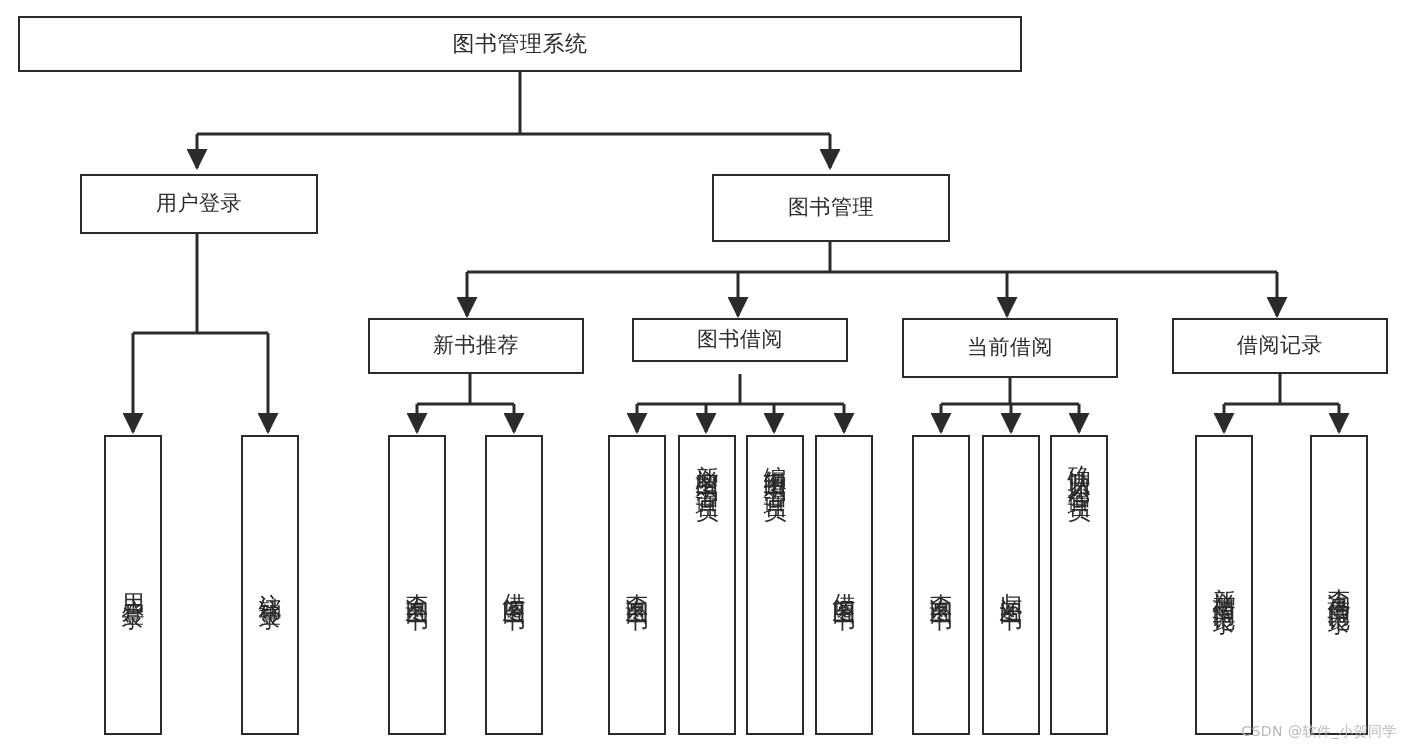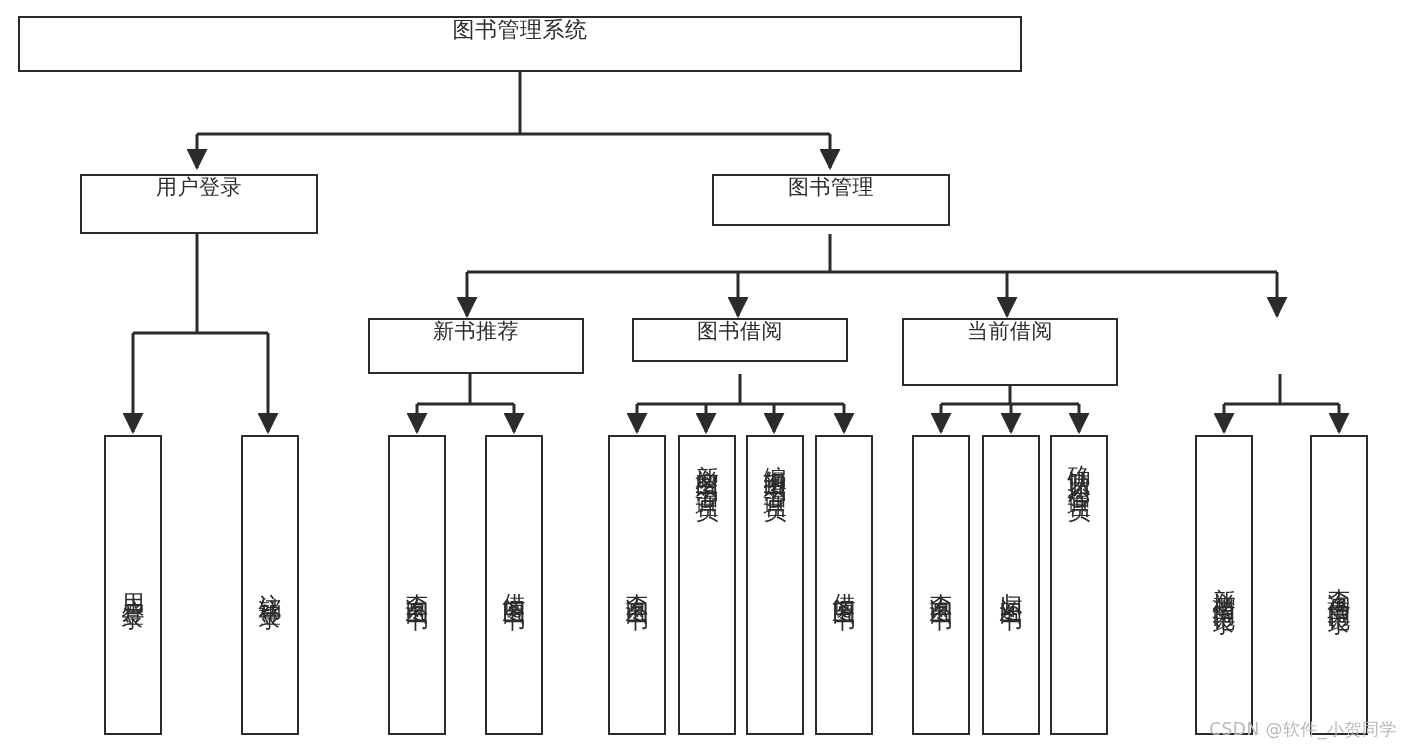--- a/index.html
+++ b/index.html
@@ -17,21 +17,21 @@
   #wires{
     position:absolute;left:0;top:0;width:1405px;height:747px;
     pointer-events:none;
   }
   .node{
     position:absolute;
     box-sizing:border-box;
     background:#ffffff;
     border:2px solid #2b2b2b;
     display:flex;
-    align-items:flex-start;
+    align-items:center;
     justify-content:center;
     color:#2b2b2b;
   }
   .node .lbl{
     display:block;
     text-align:center;
     line-height:1.12;
     white-space:nowrap;
   }
   
@@ -55,21 +55,21 @@
     margin:0 auto;
   }
   .v-node.v-mid{
     align-items:center;
     padding-top:0;
   }
   .watermark{
     position:absolute;
     right:8px;
     bottom:6px;
-    font-size:17px;
+    font-size:14px;
     color:#b9b9b9;
     letter-spacing:0.5px;
     white-space:nowrap;
   }
 </style>
 </head>
 <body>
 
 <div id="diagram">
 
@@ -125,32 +125,35 @@
     </g>
   </svg>
 
   <div class="node h-node root" style="left:18px;top:16px;width:1004px;height:56px;">
     <span class="lbl">图书管理系统</span>
   </div>
 
   <div class="node h-node" style="left:80px;top:174px;width:238px;height:60px;">
     <span class="lbl">用户登录</span>
   </div>
-  <div class="node h-node" style="left:712px;top:174px;width:238px;height:52px;">
+  <div class="node h-node" style="left:712px;top:174px;width:238px;height:68px;">
     <span class="lbl">图书管理</span>
   </div>
 
   <div class="node h-node" style="left:368px;top:318px;width:216px;height:56px;">
     <span class="lbl">新书推荐</span>
   </div>
   <div class="node h-node" style="left:632px;top:318px;width:216px;height:44px;">
     <span class="lbl">图书借阅</span>
   </div>
-  <div class="node h-node" style="left:902px;top:318px;width:216px;height:68px;">
+  <div class="node h-node" style="left:902px;top:318px;width:216px;height:60px;">
     <span class="lbl">当前借阅</span>
+  </div>
+  <div class="node h-node" style="left:1172px;top:318px;width:216px;height:56px;">
+    <span class="lbl">借阅记录</span>
   </div>
 
   <div class="node v-node v-mid" style="left:104px;top:435px;width:58px;height:300px;">
     <span class="lbl">用户登录</span>
   </div>
   <div class="node v-node v-mid" style="left:241px;top:435px;width:58px;height:300px;">
     <span class="lbl">注销登录</span>
   </div>
 
   <div class="node v-node v-mid" style="left:388px;top:435px;width:58px;height:300px;">

